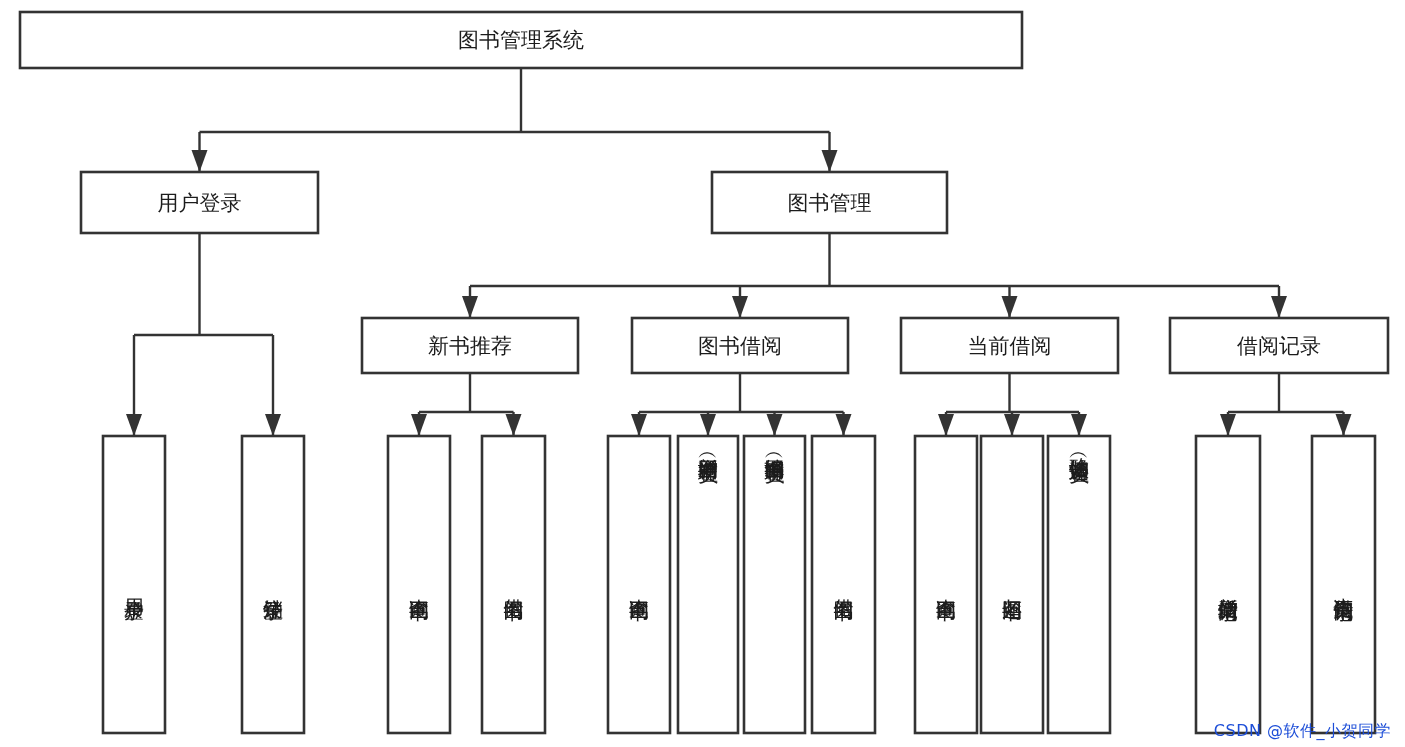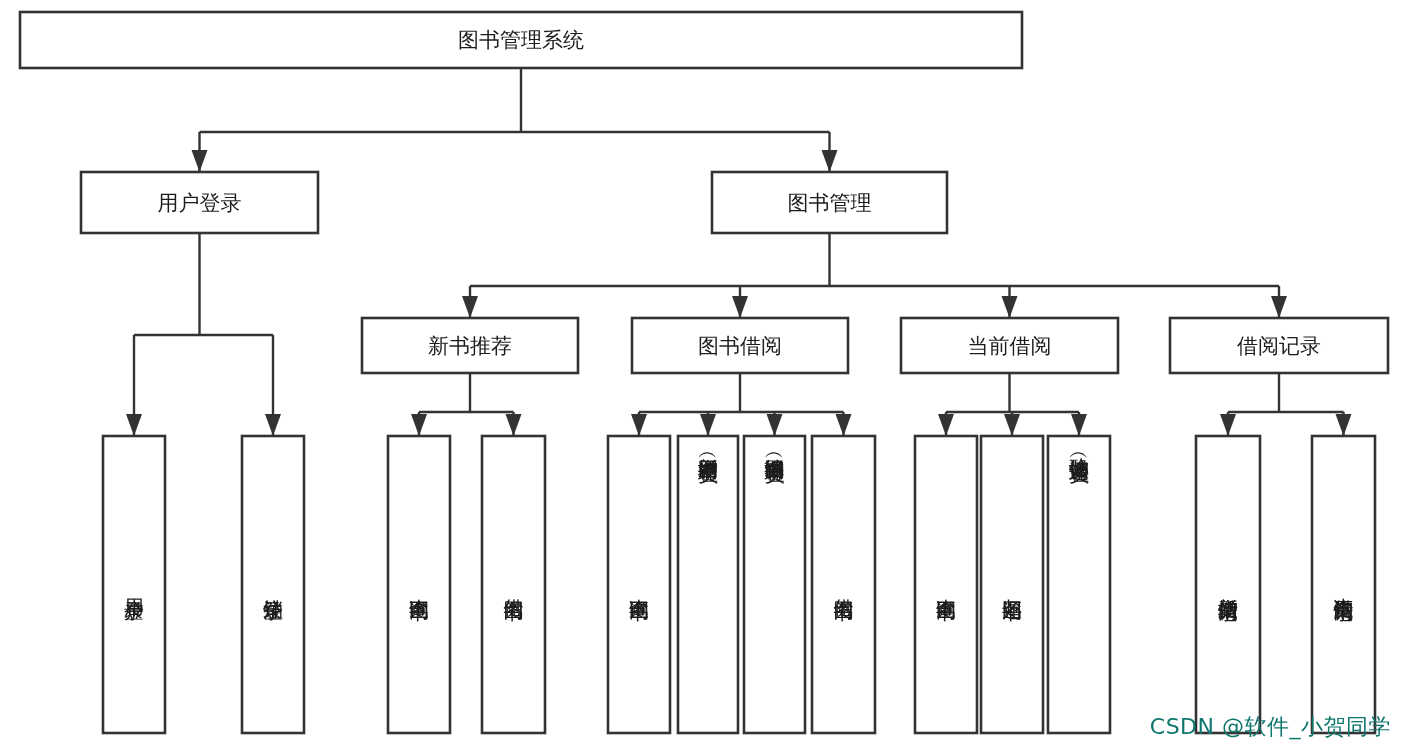--- a/index.html
+++ b/index.html
@@ -62,22 +62,22 @@
     text-orientation: upright;
     letter-spacing: 1px;
     white-space: nowrap;
     text-align: center;
   }
   .watermark {
     position: absolute;
     right: 14px;
     bottom: 5px;
     font-family: "DejaVu Sans", "Liberation Sans", sans-serif;
-    font-size: 22px;
-    color: #0f766e;
+    font-size: 16px;
+    color: #1d4ed8;
     letter-spacing: 0.5px;
     white-space: nowrap;
   }
 </style>
 </head>
 <body>
 
 <div id="diagram-root">
 
   <svg class="flow" viewBox="0 0 1405 747">

